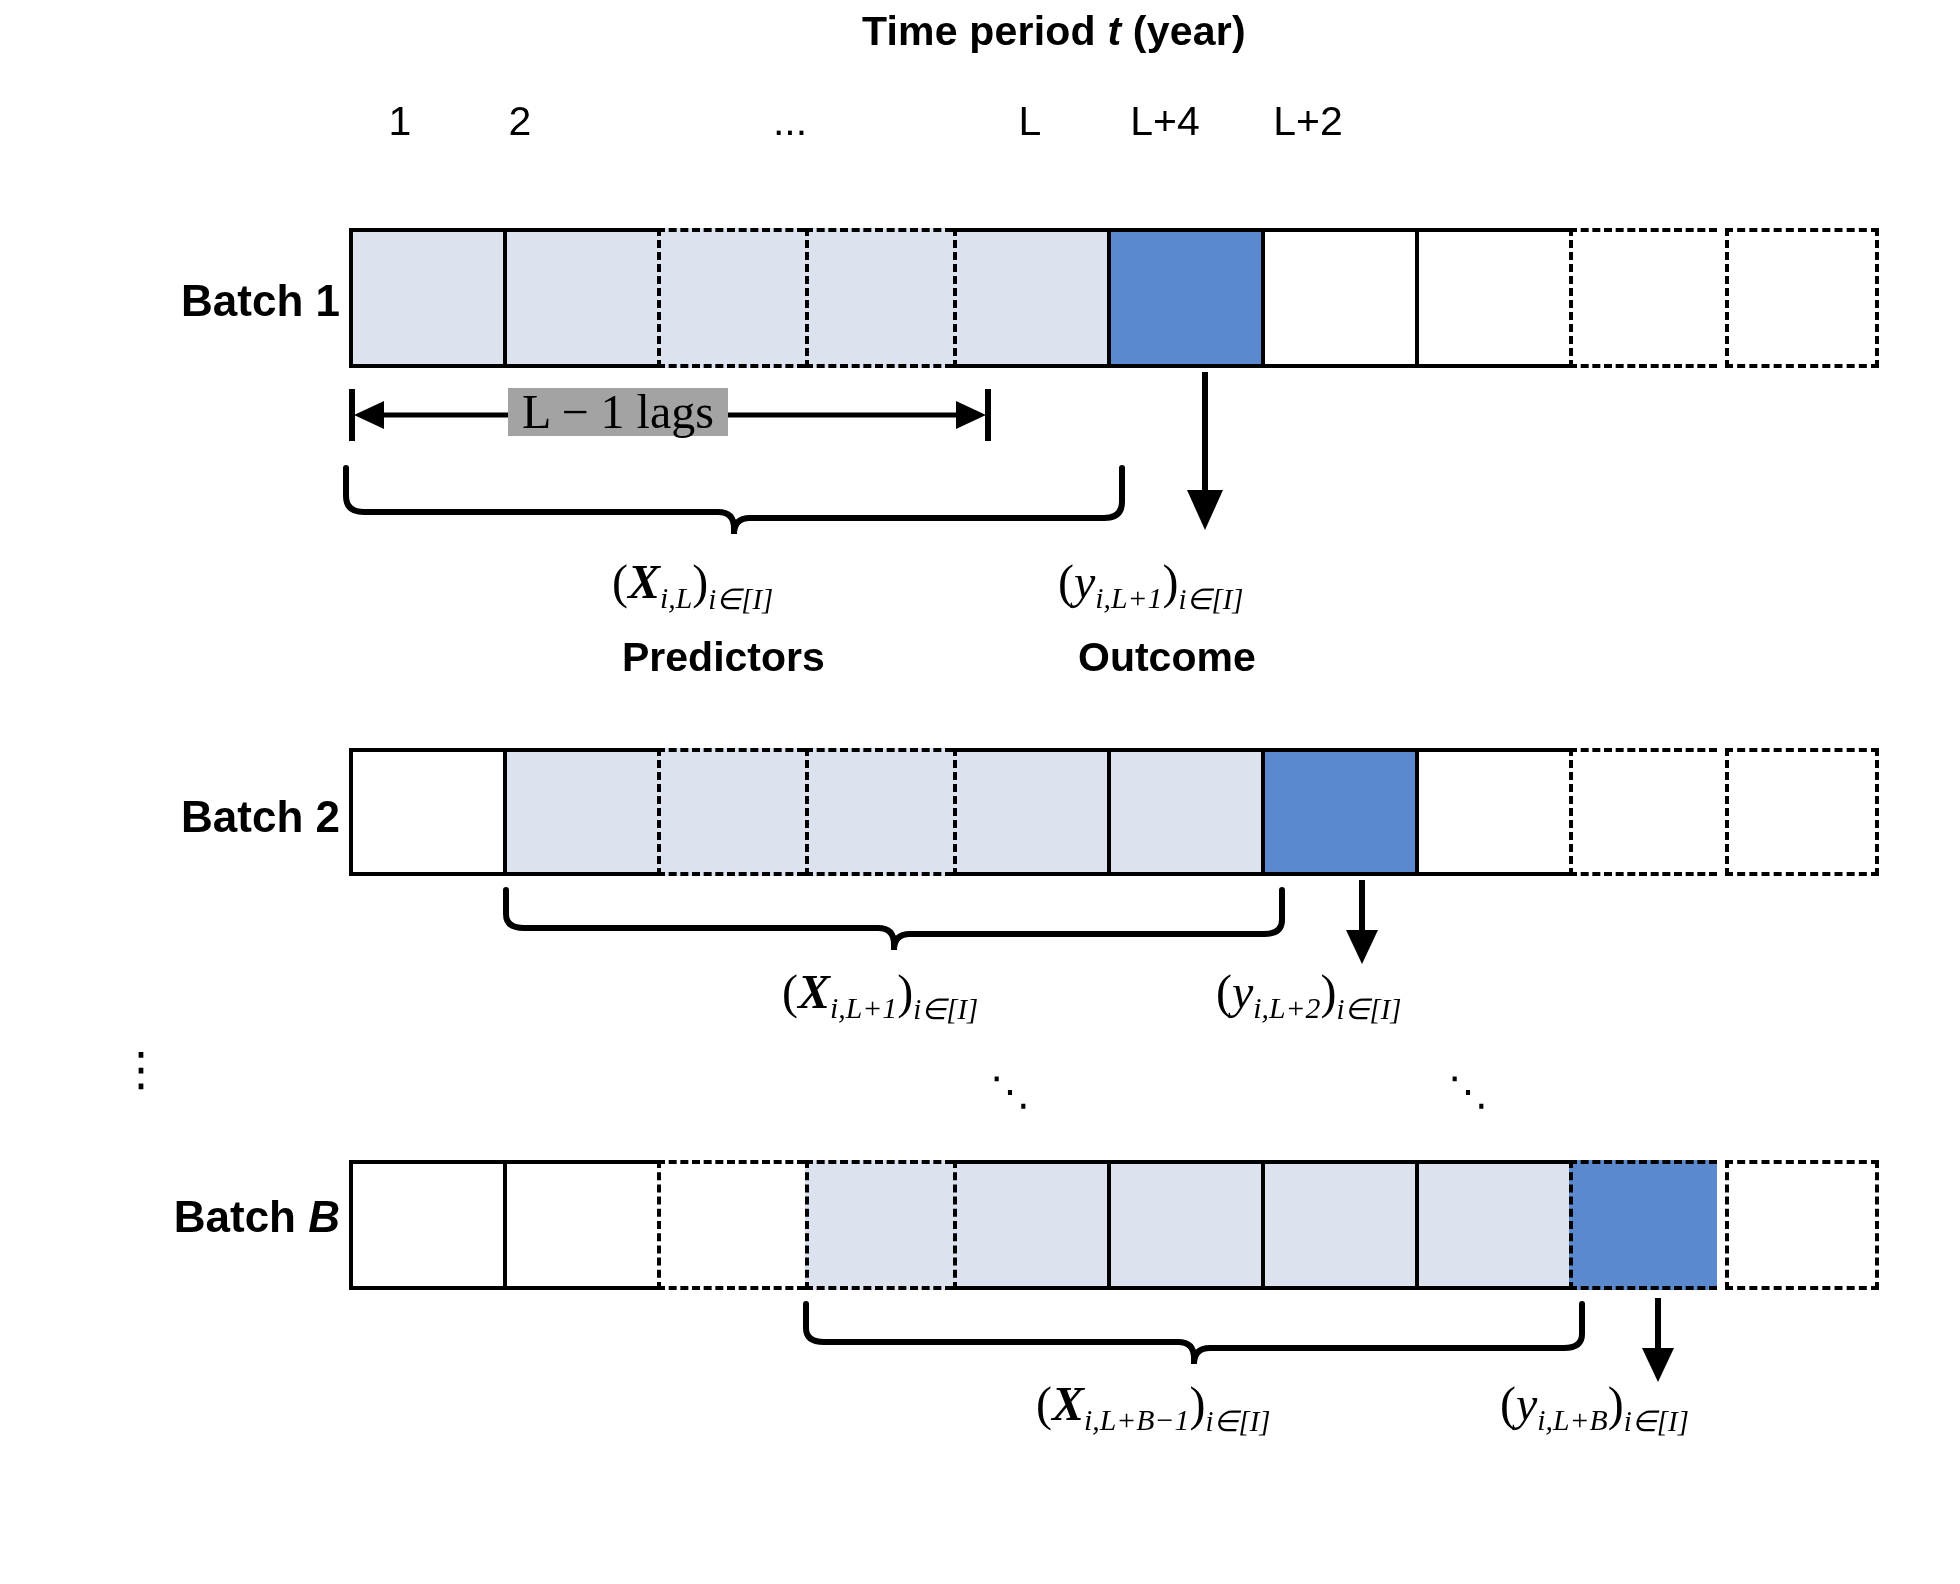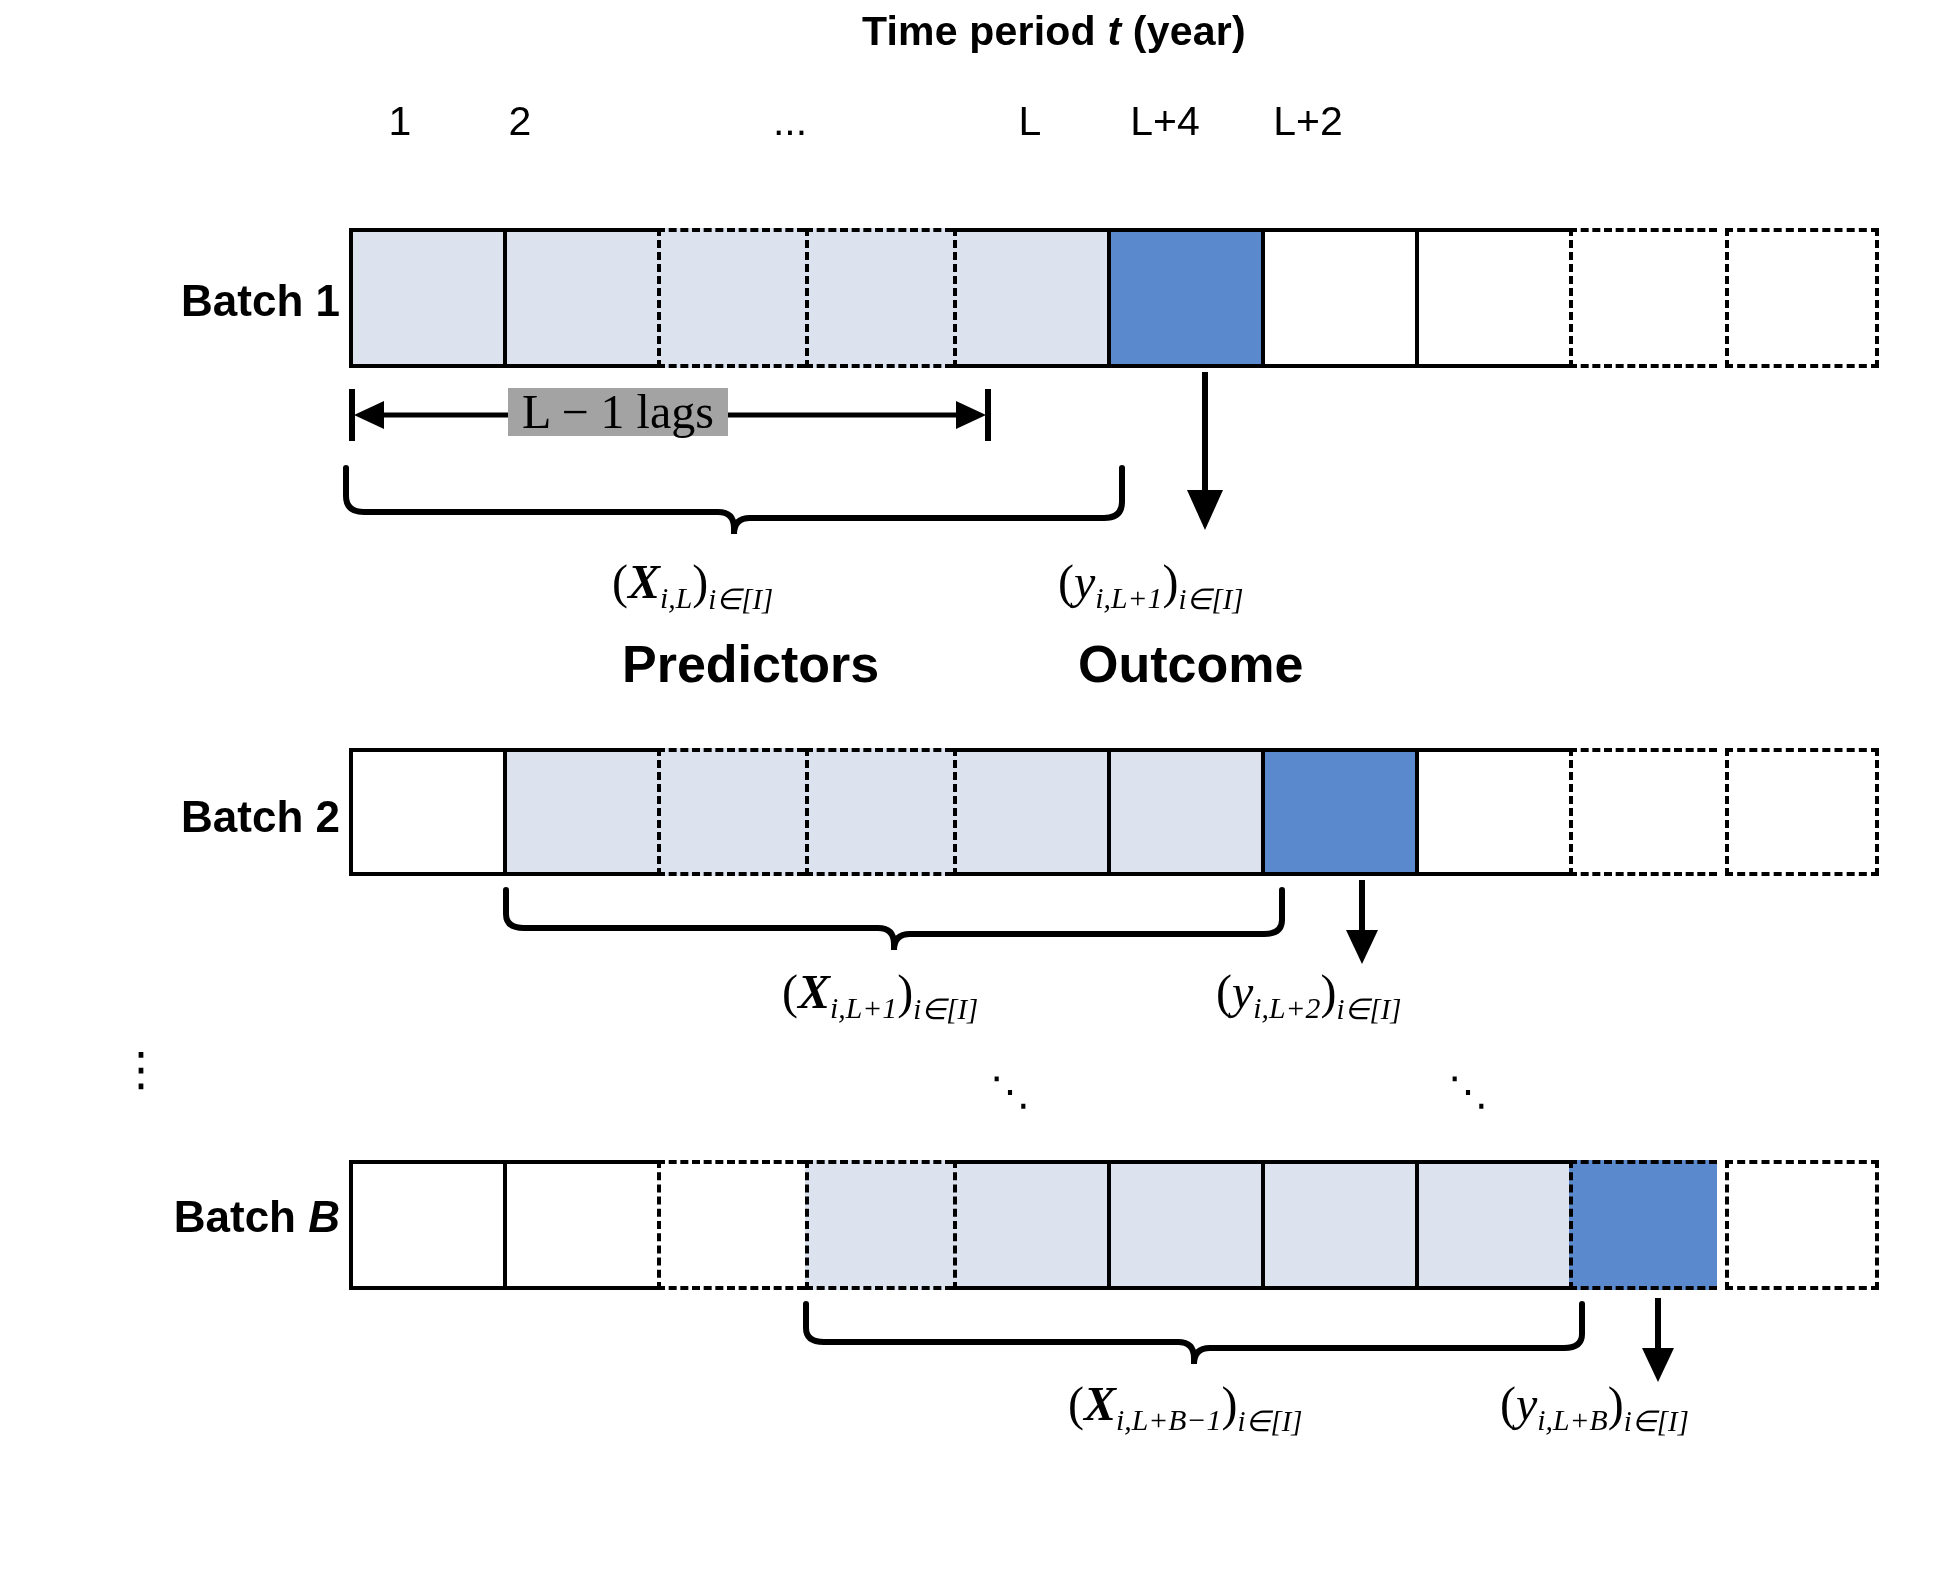--- a/index.html
+++ b/index.html
@@ -77,21 +77,21 @@
   }
   .math .sub2{
     font-size:.60em;
     vertical-align:-0.38em;
     font-style:italic;
   }
   .plainbold{
     position:absolute;
     font-family:"Liberation Sans", sans-serif;
     font-weight:bold;
-    font-size:52px;
+    font-size:41px;
     white-space:nowrap;
   }
 
   
   .vdots{
     position:absolute;
     font-size:46px;
     line-height:.5;
     letter-spacing:0;
     white-space:nowrap;
@@ -219,21 +219,21 @@
     <div class="cell f-light" style="width:154px;height:130px;"></div>
     <div class="cell f-light" style="width:154px;height:130px;"></div>
     <div class="cell f-dark dleft dtop dbot dright" style="width:148px;height:130px;"></div>
     <div class="cell f-none dashed-all" style="width:154px;height:130px;margin-left:8px;"></div>
   </div>
 
   <svg style="left:800px;top:1298px;width:790px;height:70px;" viewBox="0 0 790 70">
     <path d="M6,6 L6,30 Q6,44 24,44 L378,44 Q394,44 394,60 L394,66 Q394,50 410,50 L764,50 Q782,50 782,36 L782,6" fill="none" stroke="#000" stroke-width="6" stroke-linecap="round"></path>
   </svg>
 
-  <div class="math" style="left:1068px;top:1380px;">
+  <div class="math" style="left:1036px;top:1380px;">
     <span>(</span><span class="bold-it">X</span><sub>i,L+B−1</sub><span>)</span><span class="sub2">i∈[I]</span>
   </div>
 
   <svg style="left:1638px;top:1298px;width:40px;height:86px;" viewBox="0 0 40 86">
     <line x1="20" y1="0" x2="20" y2="56" stroke="#000" stroke-width="6"></line>
     <polygon points="20,84 4,50 36,50" fill="#000"></polygon>
   </svg>
 
   <div class="math" style="left:1500px;top:1380px;">
     <span>(</span><span class="it">y</span><sub>i,L+B</sub><span>)</span><span class="sub2">i∈[I]</span>

